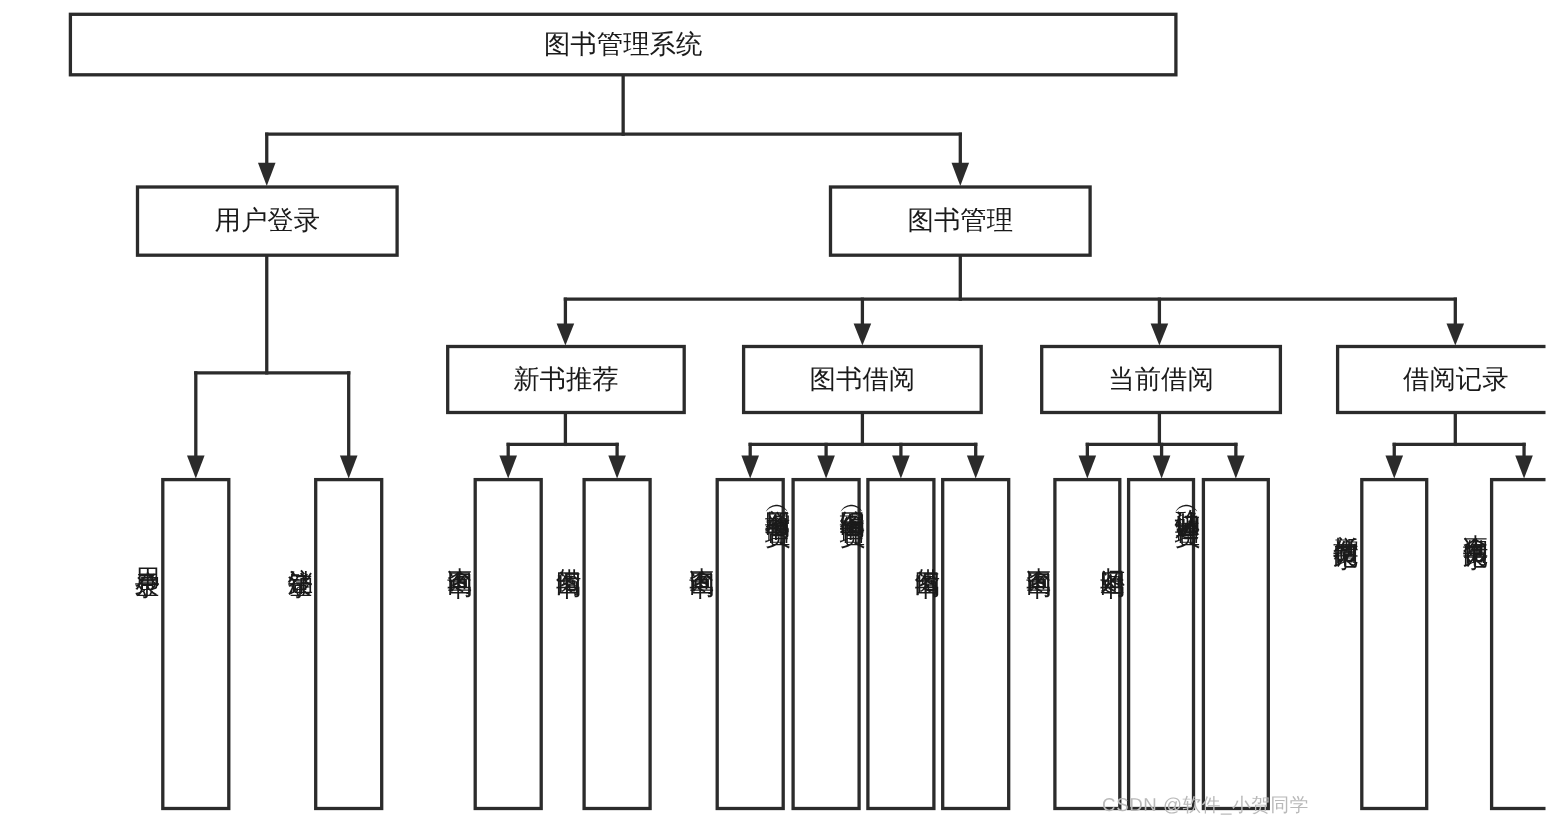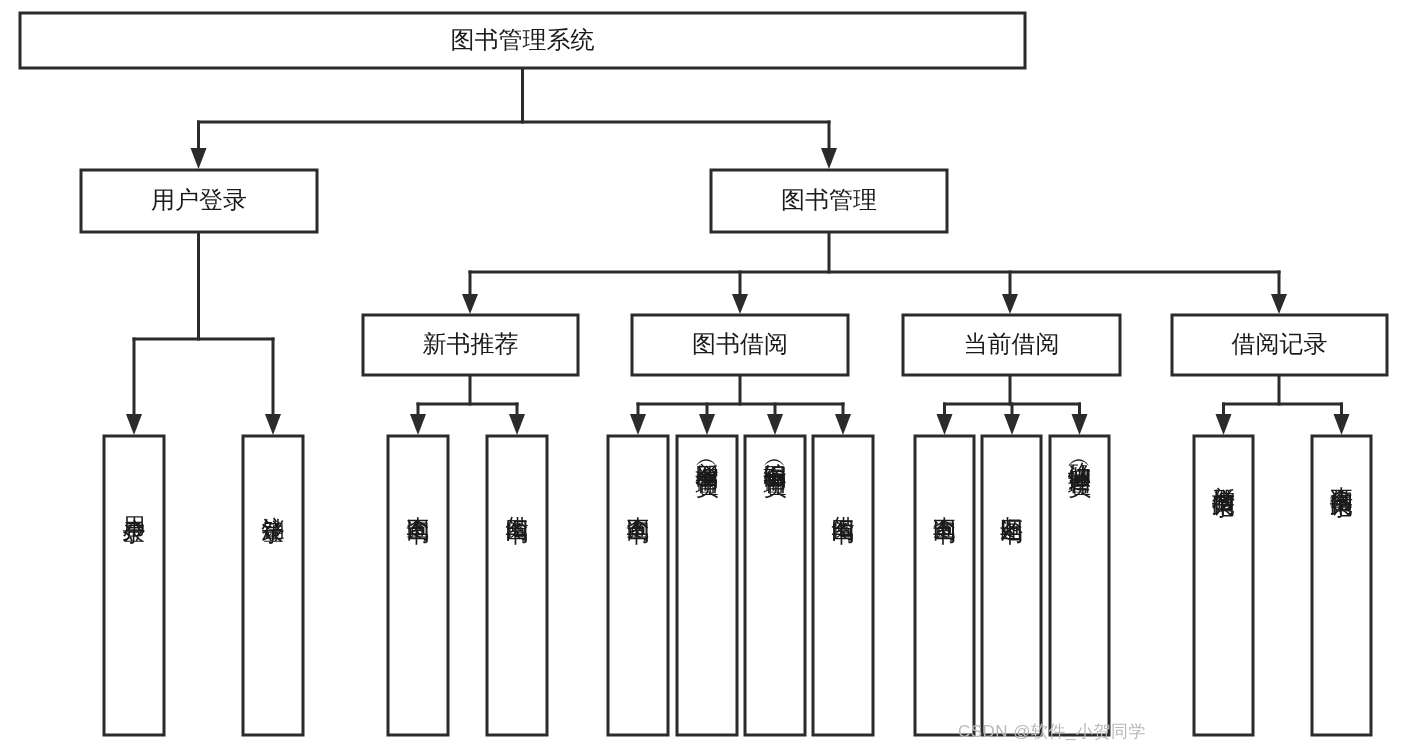--- a/index.html
+++ b/index.html
@@ -11,20 +11,21 @@
     width: 1405px;
     height: 747px;
     overflow: hidden;
     font-family: "Liberation Sans", "DejaVu Sans", sans-serif;
   }
   #diagram-root {
     position: relative;
     width: 1154px;
     height: 747px;
     background: #ffffff;
+    padding-left: 44px;
   }
   svg#flowchart {
     display: block;
     width: 1405px;
     height: 747px;
   }
   .node-box {
     fill: #ffffff;
     stroke: #2b2b2b;
     stroke-width: 3;

